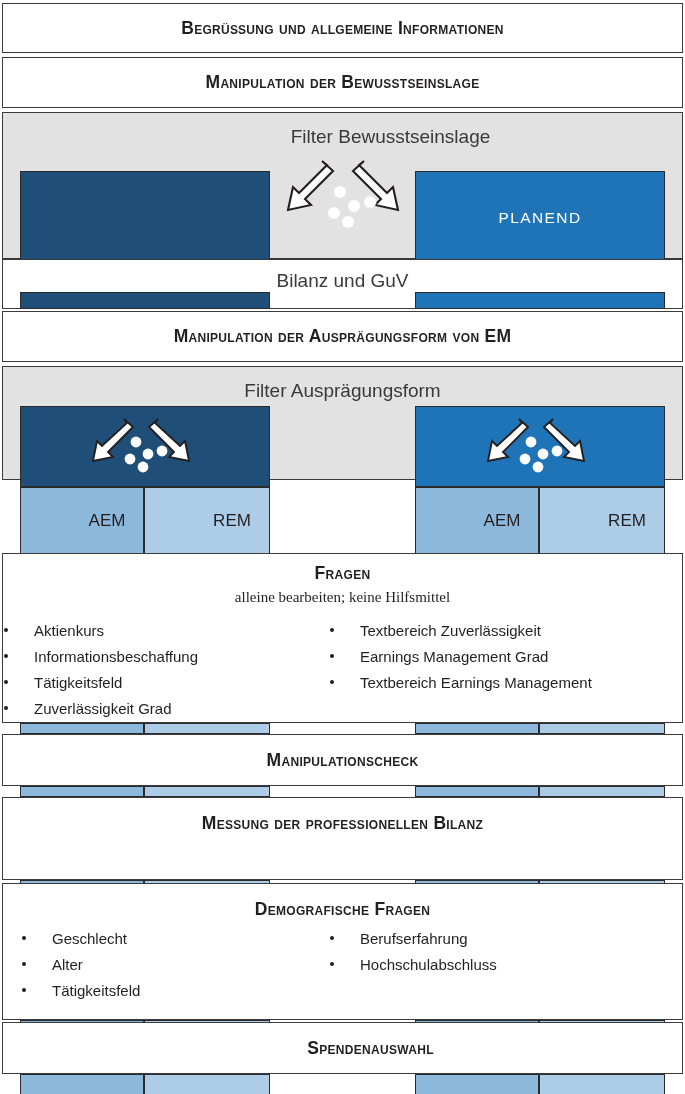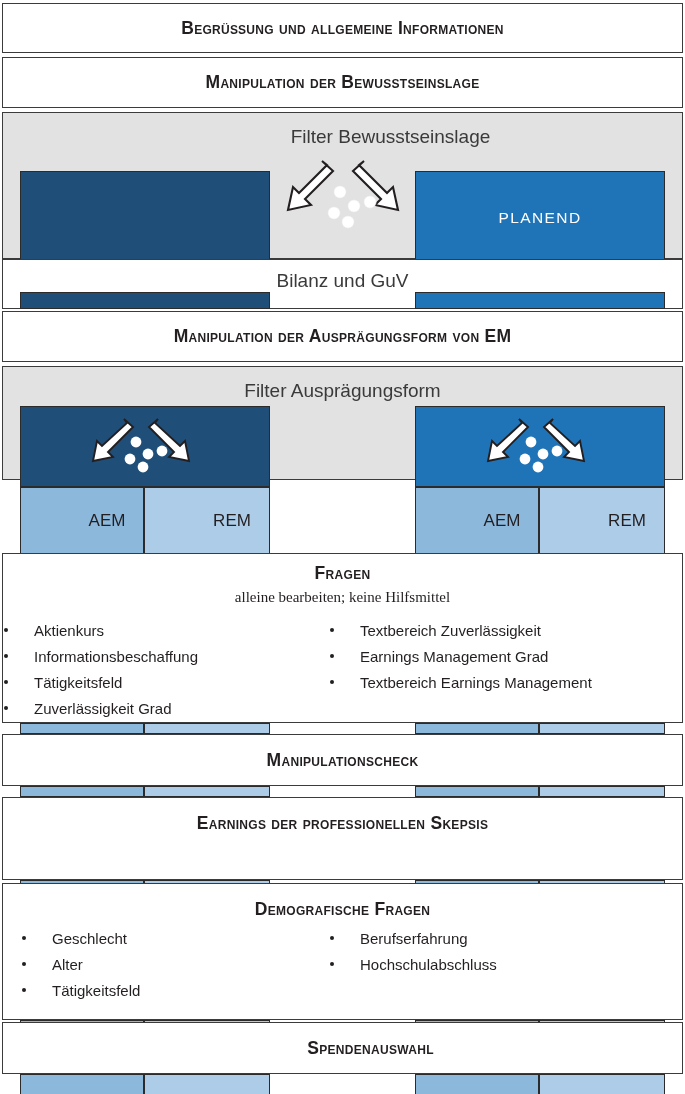--- a/index.html
+++ b/index.html
@@ -205,21 +205,21 @@
 
   <div class="stagebox" style="left:2px;top:734px;width:681px;height:52px;"></div>
   <div class="headline" style="top:750px;">Manipulationscheck</div>
 
   <div class="blk" style="left:20px;top:786px;width:124px;height:11px;background:#8CB8DC;"></div>
   <div class="blk" style="left:144px;top:786px;width:126px;height:11px;background:#ADCCE8;"></div>
   <div class="blk" style="left:415px;top:786px;width:124px;height:11px;background:#8CB8DC;"></div>
   <div class="blk" style="left:539px;top:786px;width:126px;height:11px;background:#ADCCE8;"></div>
 
   <div class="stagebox" style="left:2px;top:797px;width:681px;height:83px;"></div>
-  <div class="headline" style="top:813px;">Earnings der professionellen Skepsis</div>
+  <div class="headline" style="top:813px;">Messung der professionellen Bilanz</div>
 
   <div class="blk" style="left:20px;top:880px;width:124px;height:11px;background:#8CB8DC;"></div>
   <div class="blk" style="left:144px;top:880px;width:126px;height:11px;background:#ADCCE8;"></div>
   <div class="blk" style="left:415px;top:880px;width:124px;height:11px;background:#8CB8DC;"></div>
   <div class="blk" style="left:539px;top:880px;width:126px;height:11px;background:#ADCCE8;"></div>
 
   <div class="stagebox" style="left:2px;top:883px;width:681px;height:137px;"></div>
   <div class="headline" style="top:899px;">Demografische Fragen</div>
 
   <div class="bullets" style="left:22px;top:926px;width:320px;">

